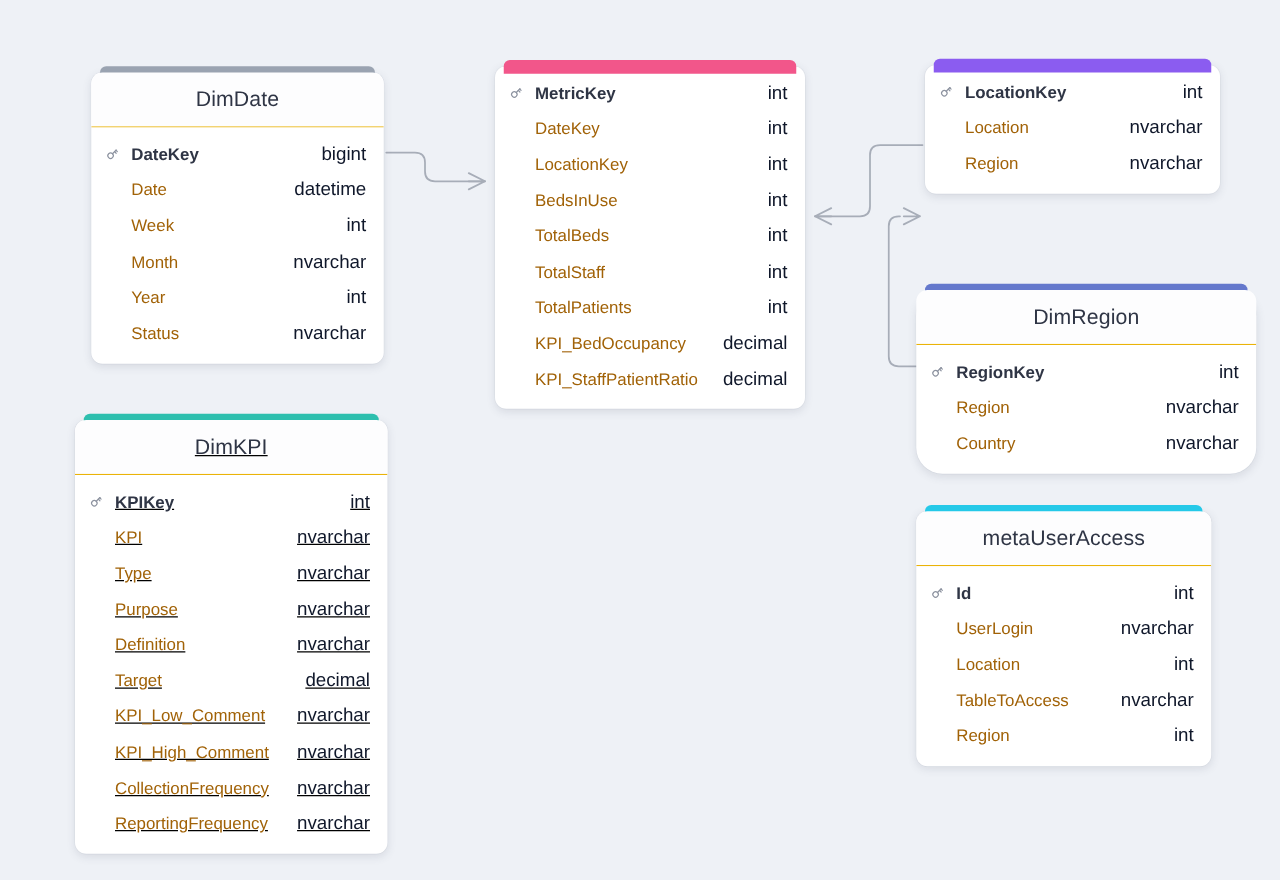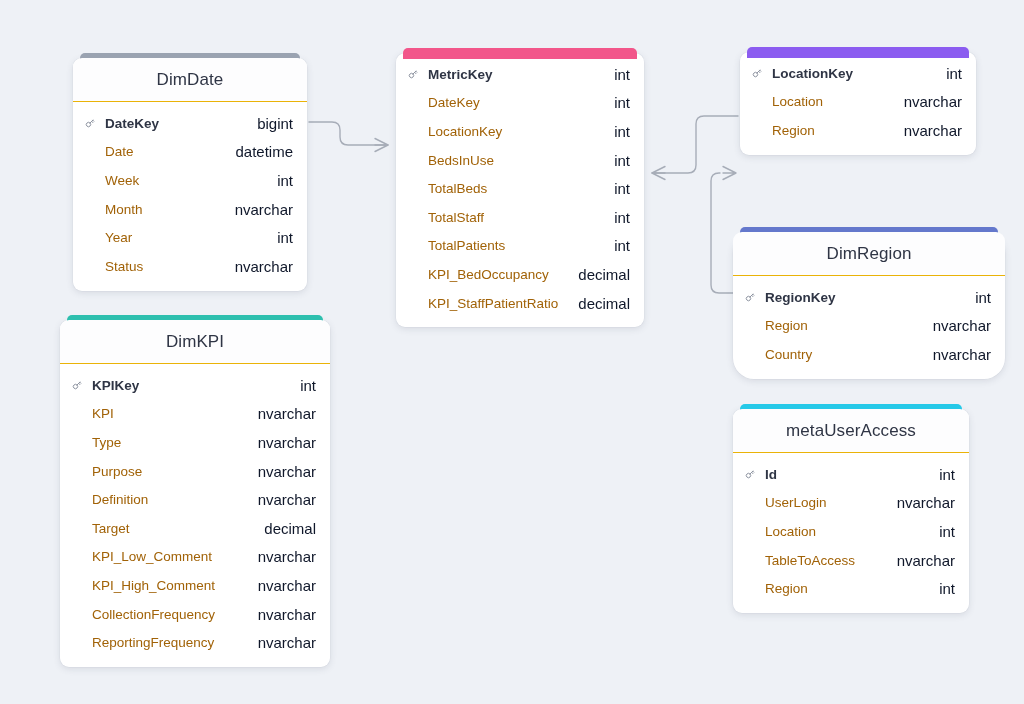--- a/index.html
+++ b/index.html
@@ -289,21 +289,21 @@
             <span class="field-name">Region</span>
             <span class="field-type">nvarchar</span>
           </div>
           <div class="field-row">
             <span class="key-slot"></span>
             <span class="field-name">Country</span>
             <span class="field-type">nvarchar</span>
           </div>
         </div>
       </div>
-      <div class="table-card" style="left: 60px; top: 320px; width: 270px;">
+      <div class="table-card" style="left: 60px; top: 336px; width: 250px; text-decoration: underline;">
         <div class="accent-bar" style="background: rgb(45, 191, 174);"></div>
         <div class="card-header">
           <div class="card-title">DimKPI</div>
         </div>
         <div class="card-body">
           <div class="field-row pk">
             <span class="key-slot">
               <span class="key-icon">
                 <svg width="12" height="12" viewBox="0 0 16 16" aria-hidden="true">
                   <g transform="rotate(-45 8 8)" fill="none" stroke="#8d93a0" stroke-width="1.25">

